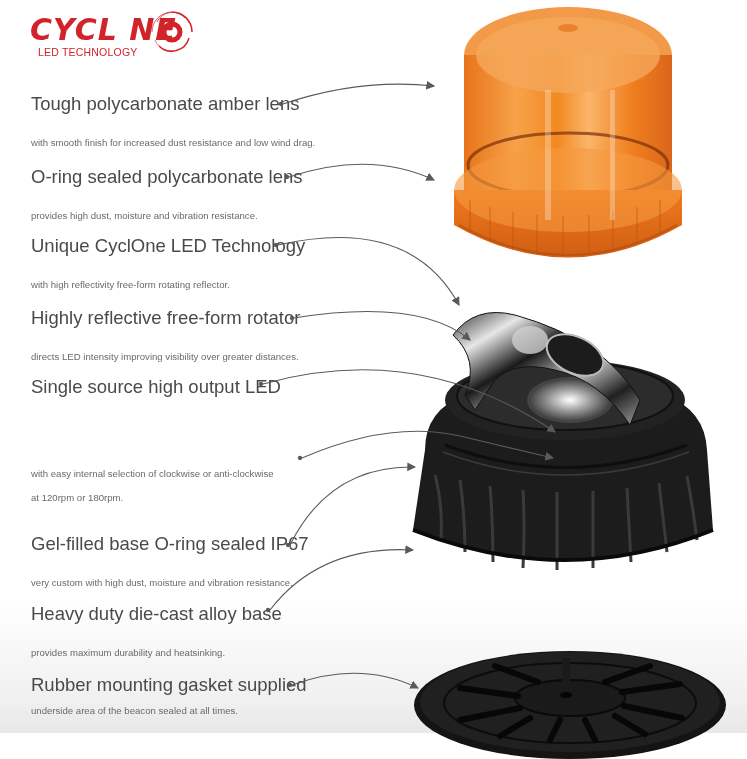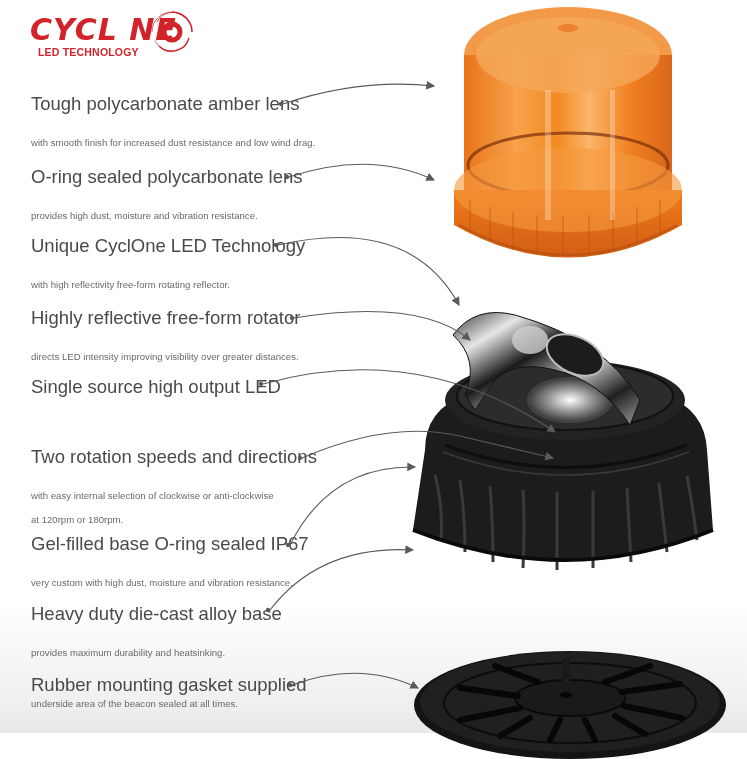--- a/index.html
+++ b/index.html
@@ -4,21 +4,21 @@
 <style>
   html, body { margin: 0; padding: 0; background: #ffffff; }
   body { width: 747px; height: 759px; position: relative; overflow: hidden;
          font-family: "DejaVu Sans", "Liberation Sans", sans-serif; }
   .bottom-band { position: absolute; left: 0; top: 600px; width: 747px; height: 133px;
          background: linear-gradient(to bottom, rgba(255,255,255,1) 0%, rgba(240,240,240,1) 75%, rgba(232,232,232,1) 100%); }
   .logo { position: absolute; left: 30px; top: 8px; width: 190px; height: 52px; }
   .logo-word { position: absolute; left: 0; top: 4px; font-family: "DejaVu Sans", sans-serif;
          font-style: italic; font-weight: bold; font-size: 30px; letter-spacing: 1px; color: #d2232a; }
   .logo-sub { position: absolute; left: 8px; top: 38px; font-family: "Liberation Sans", sans-serif;
-         font-weight: bold; font-size: 10.5px; color: #d2232a; letter-spacing: 0.2px; }
+         font-weight: normal; font-size: 10.5px; color: #d2232a; letter-spacing: 0.2px; }
   .logo-swirl { position: absolute; left: 119px; top: 0px; width: 46px; height: 46px; }
 
   .feature { position: absolute; left: 31px; }
   .feature .title { font-family: "Liberation Sans", sans-serif; font-size: 18.5px; color: #4a4a4a;
          line-height: 22px; white-space: nowrap; }
   .feature .desc { font-family: "Liberation Sans", sans-serif; font-size: 9.6px; color: #6a6a6a;
          line-height: 16px; margin-top: 20px; white-space: nowrap; }
 
   .arrows { position: absolute; left: 0; top: 0; width: 747px; height: 759px; pointer-events: none; z-index: 5; }
   .product { position: absolute; }
@@ -56,35 +56,34 @@
   <div class="desc">with high reflectivity free-form rotating reflector.</div>
 </div>
 <div class="feature" style="top:307px">
   <div class="title">Highly reflective free-form rotator</div>
   <div class="desc">directs LED intensity improving visibility over greater distances.</div>
 </div>
 <div class="feature" style="top:376px">
   <div class="title">Single source high output LED</div>
 </div>
 <div class="feature" style="top:446px">
-  <div class="title">Two rotation speeds and directions</div>
   <div class="desc">with easy internal selection of clockwise or anti-clockwise</div>
   <div class="desc" style="margin-top:8px">at 120rpm or 180rpm.</div>
 </div>
 <div class="feature" style="top:533px">
   <div class="title">Gel-filled base O-ring sealed IP67</div>
   <div class="desc">very custom with high dust, moisture and vibration resistance.</div>
 </div>
 <div class="feature" style="top:603px">
   <div class="title">Heavy duty die-cast alloy base</div>
   <div class="desc">provides maximum durability and heatsinking.</div>
 </div>
 <div class="feature" style="top:674px">
   <div class="title">Rubber mounting gasket supplied</div>
-  <div class="desc" style="margin-top:0">underside area of the beacon sealed at all times.</div>
+  <div class="desc" style="margin-top:7px">underside area of the beacon sealed at all times.</div>
 </div>
 
 <svg class="product" style="left:425px;top:0px" width="300" height="270" viewBox="0 0 300 270">
   <defs>
     <linearGradient id="lensBody" x1="0" x2="1" y1="0" y2="0">
       <stop offset="0" stop-color="#e8741a"></stop>
       <stop offset="0.25" stop-color="#f7a24a"></stop>
       <stop offset="0.45" stop-color="#f28a22"></stop>
       <stop offset="0.6" stop-color="#fbb56a"></stop>
       <stop offset="0.8" stop-color="#f08020"></stop>

